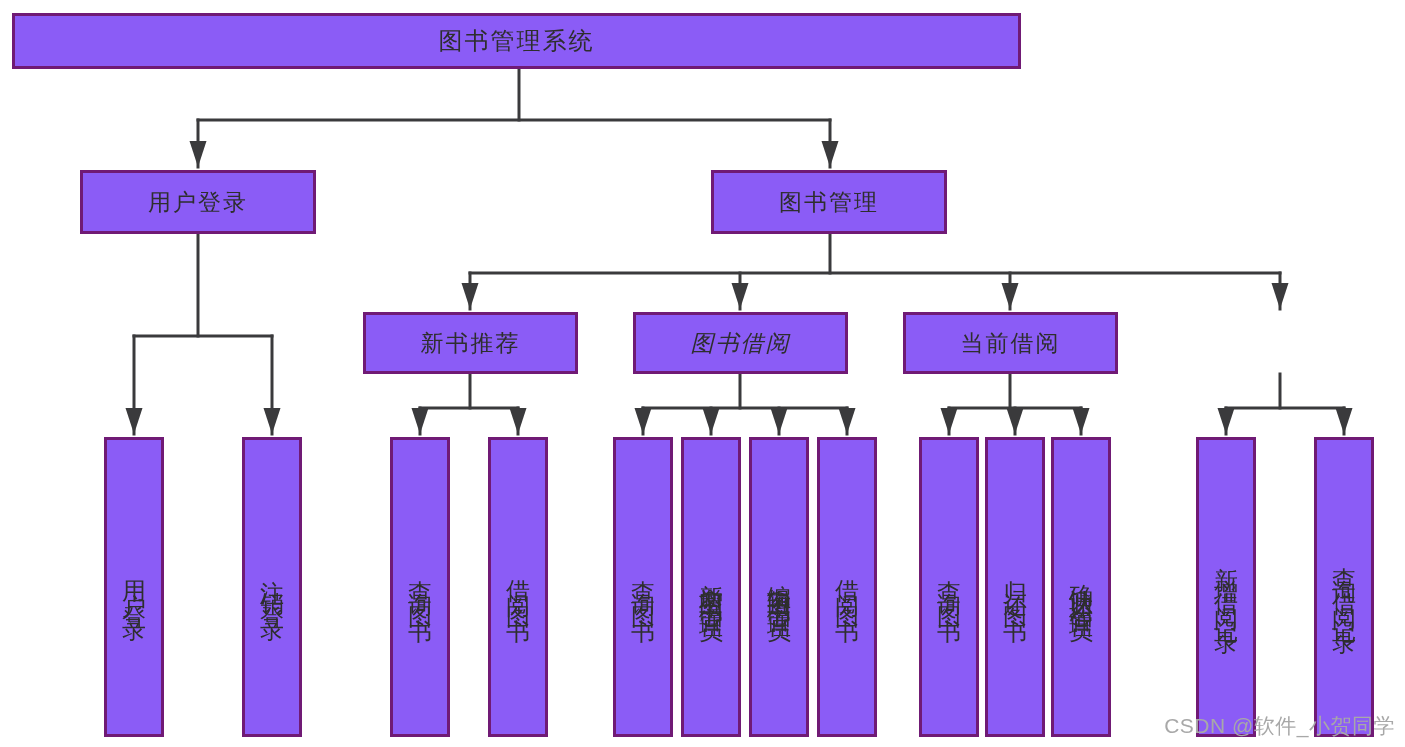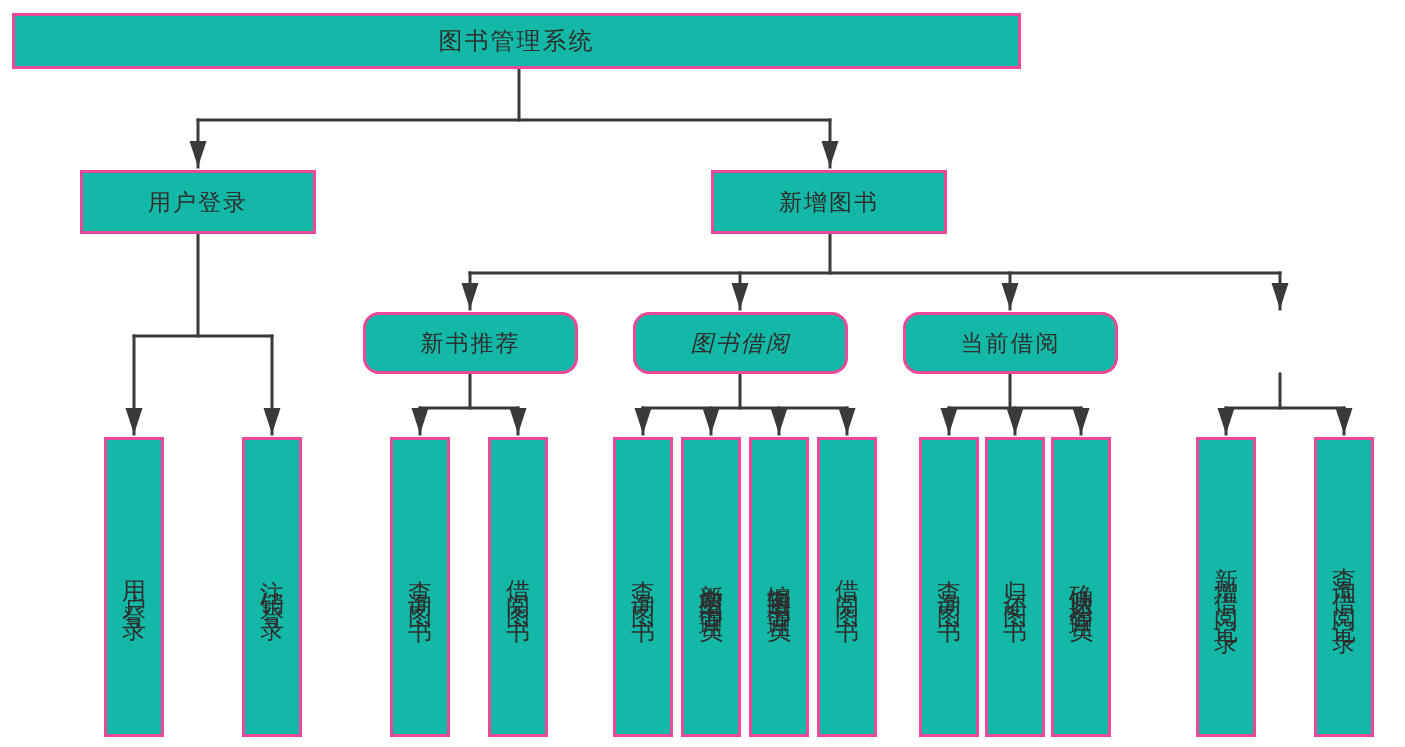--- a/index.html
+++ b/index.html
@@ -14,33 +14,33 @@
   #connectors {
     position: absolute;
     left: 0; top: 0;
     width: 1405px; height: 747px;
     pointer-events: none;
   }
   #connectors line { stroke: #3a3a3c; stroke-width: 3; stroke-linecap: square; }
   .box {
     position: absolute;
     box-sizing: border-box;
-    border: 3px solid #ec4899;
-    background: #14b8a6;
+    border: 3px solid #701a75;
+    background: #8b5cf6;
     color: #2e2e2e;
     display: flex;
     align-items: center;
     justify-content: center;
     text-align: center;
   }
   .lvl1 { left: 12px; top: 13px; width: 1009px; height: 56px; font-size: 24px; letter-spacing: 2px; }
   .lvl2 { top: 170px; width: 236px; height: 64px; font-size: 23px; letter-spacing: 2px; }
   .lvl2.b0 { left: 80px; }
   .lvl2.b1 { left: 711px; }
-  .lvl3 { top: 312px; width: 215px; height: 62px; font-size: 23px; letter-spacing: 2px; border-radius: 16px; }
+  .lvl3 { top: 312px; width: 215px; height: 62px; font-size: 23px; letter-spacing: 2px; }
   .lvl3.c0 { left: 363px; }
   .lvl3.c1 { left: 633px; font-style: italic; }
   .lvl3.c2 { left: 903px; }
   .lvl3.c3 { left: 1173px; }
   .leaf { top: 437px; width: 60px; height: 300px; }
   .leaf span {
     writing-mode: vertical-rl;
     text-orientation: mixed;
     font-size: 24px;
     letter-spacing: 13px;
@@ -119,21 +119,21 @@
 
     <line x1="1280" y1="374" x2="1280" y2="408"></line>
     <line x1="1226" y1="408" x2="1344" y2="408"></line>
     <line x1="1226" y1="408" x2="1226" y2="434" marker-end="url(#arrow)"></line>
     <line x1="1344" y1="408" x2="1344" y2="434" marker-end="url(#arrow)"></line>
   </svg>
 
   <div class="box lvl1">图书管理系统</div>
 
   <div class="box lvl2 b0">用户登录</div>
-  <div class="box lvl2 b1">新增图书</div>
+  <div class="box lvl2 b1">图书管理</div>
 
   <div class="box lvl3 c0">新书推荐</div>
   <div class="box lvl3 c1">图书借阅</div>
   <div class="box lvl3 c2">当前借阅</div>
 
   <div class="box leaf p0">
     <span>用户登录</span>
   </div>
   <div class="box leaf p1">
     <span>注销登录</span>
@@ -169,14 +169,15 @@
     <span>确认归还（管理员）</span>
   </div>
 
   <div class="box leaf p11">
     <span>新增借阅记录</span>
   </div>
   <div class="box leaf p12">
     <span>查询借阅记录</span>
   </div>
 
+  <div id="watermark">CSDN @软件_小贺同学</div>
 
 </div>
 
 </body></html>

